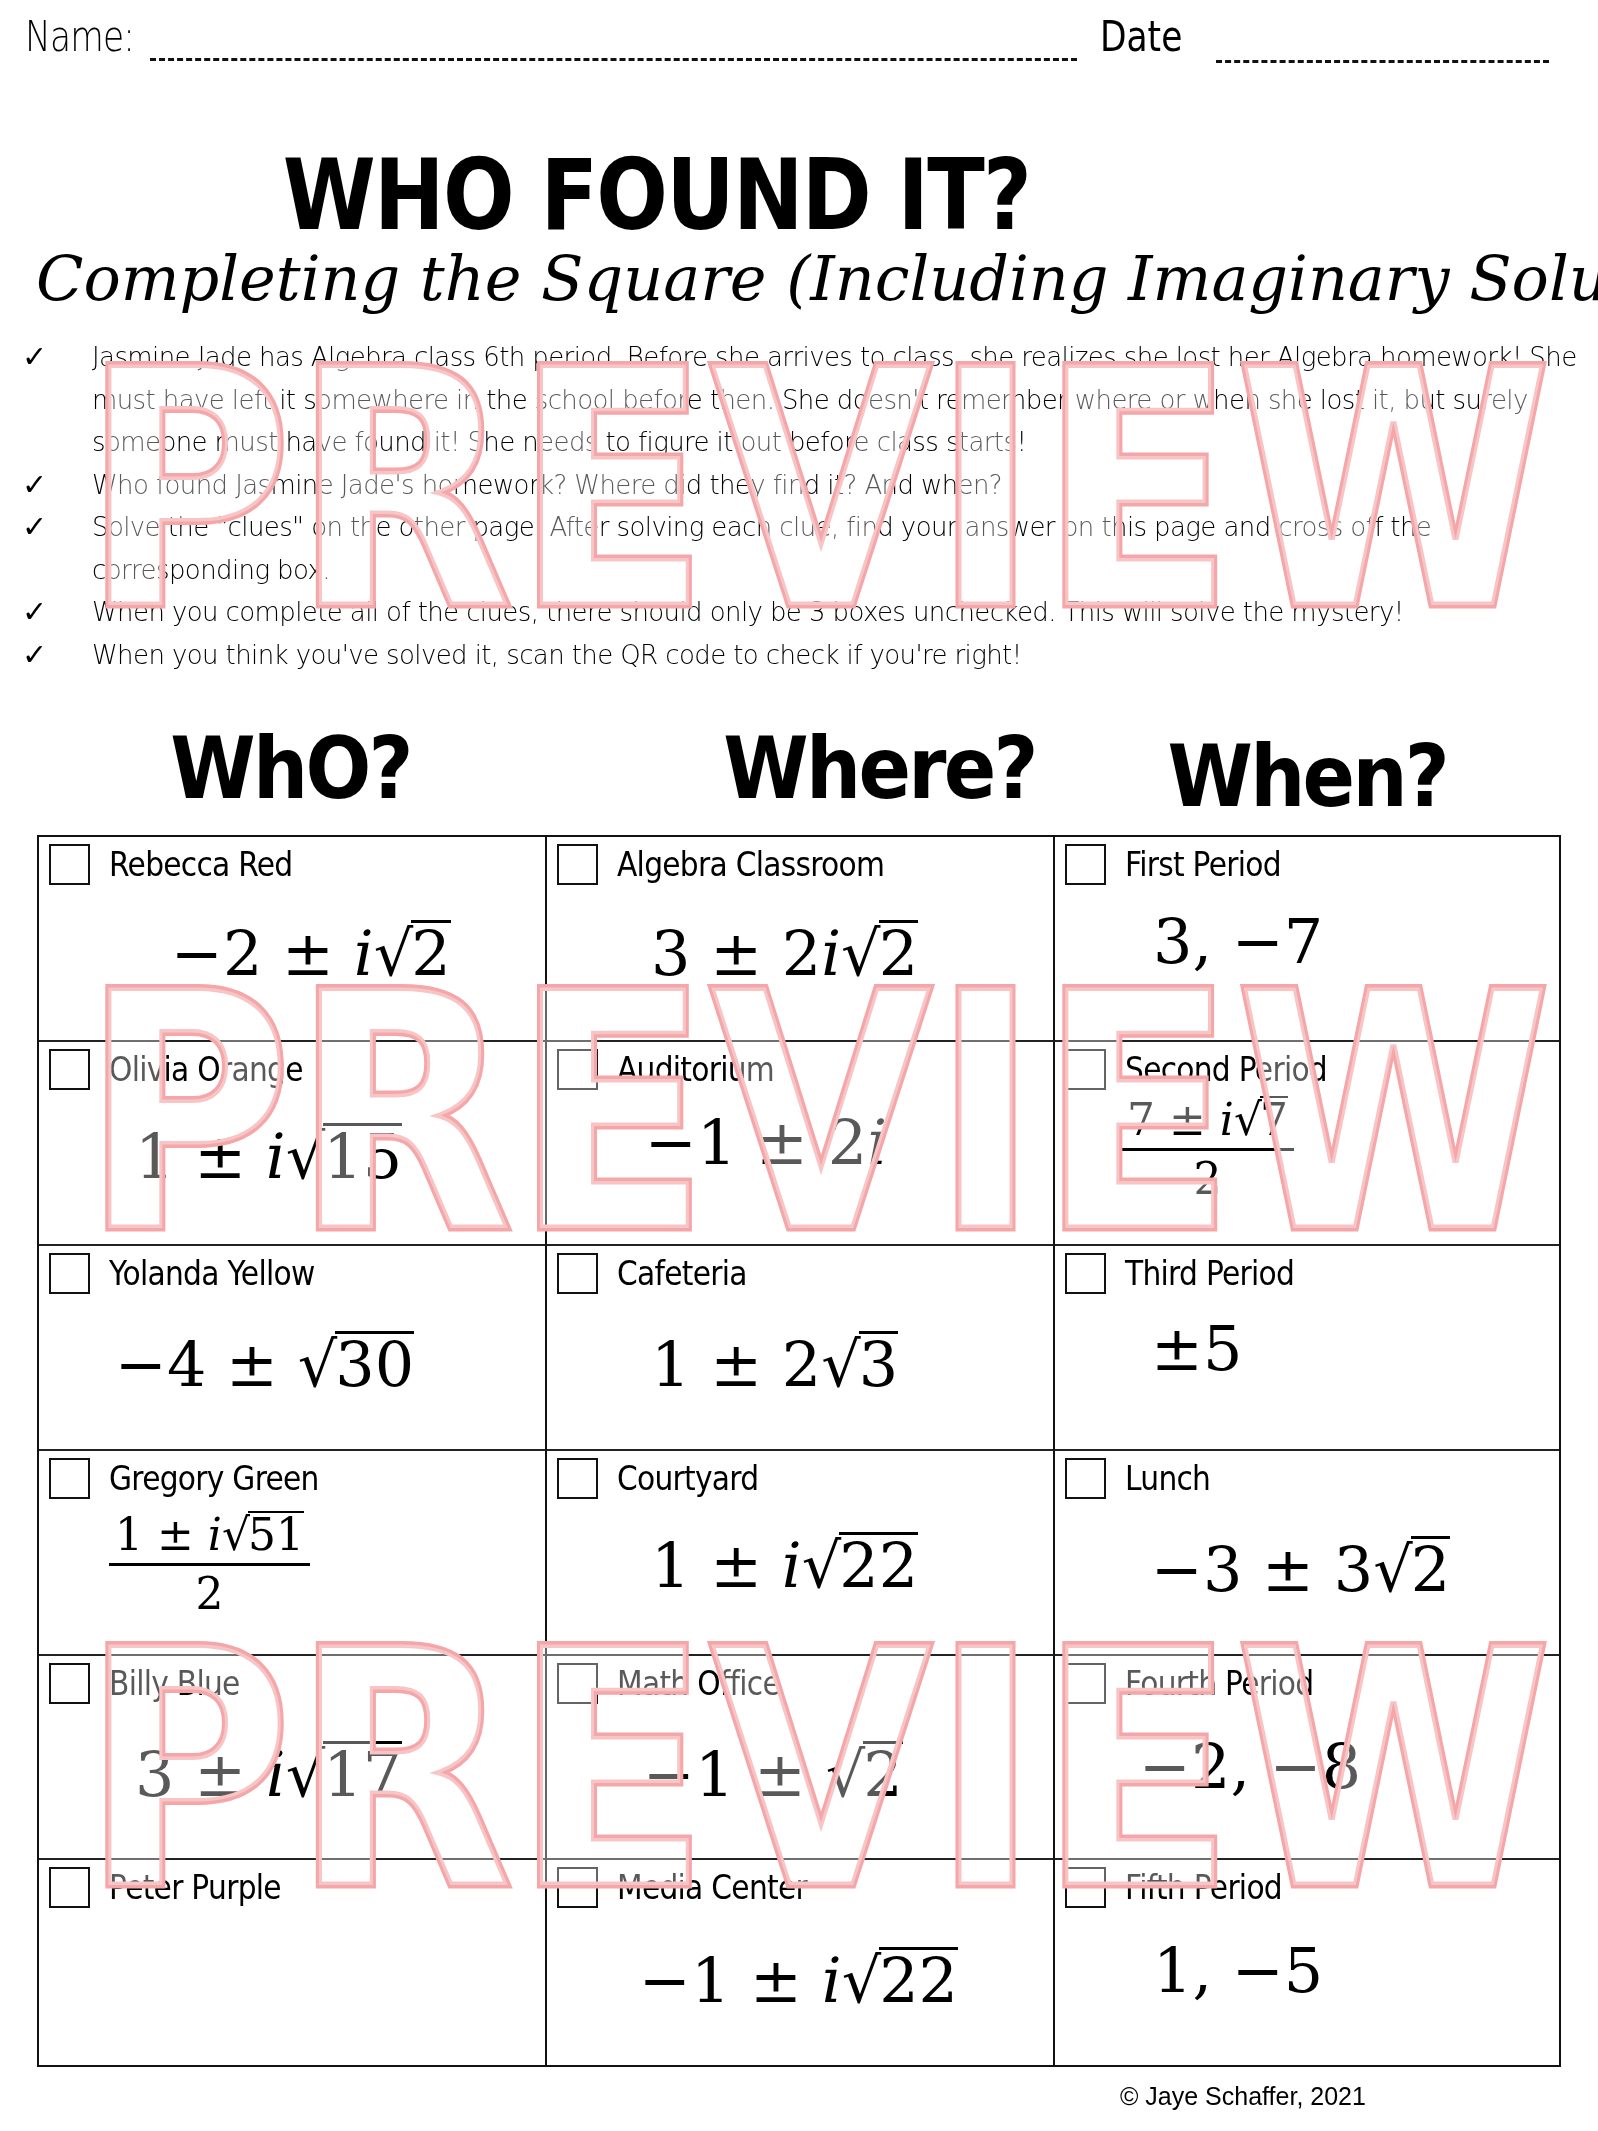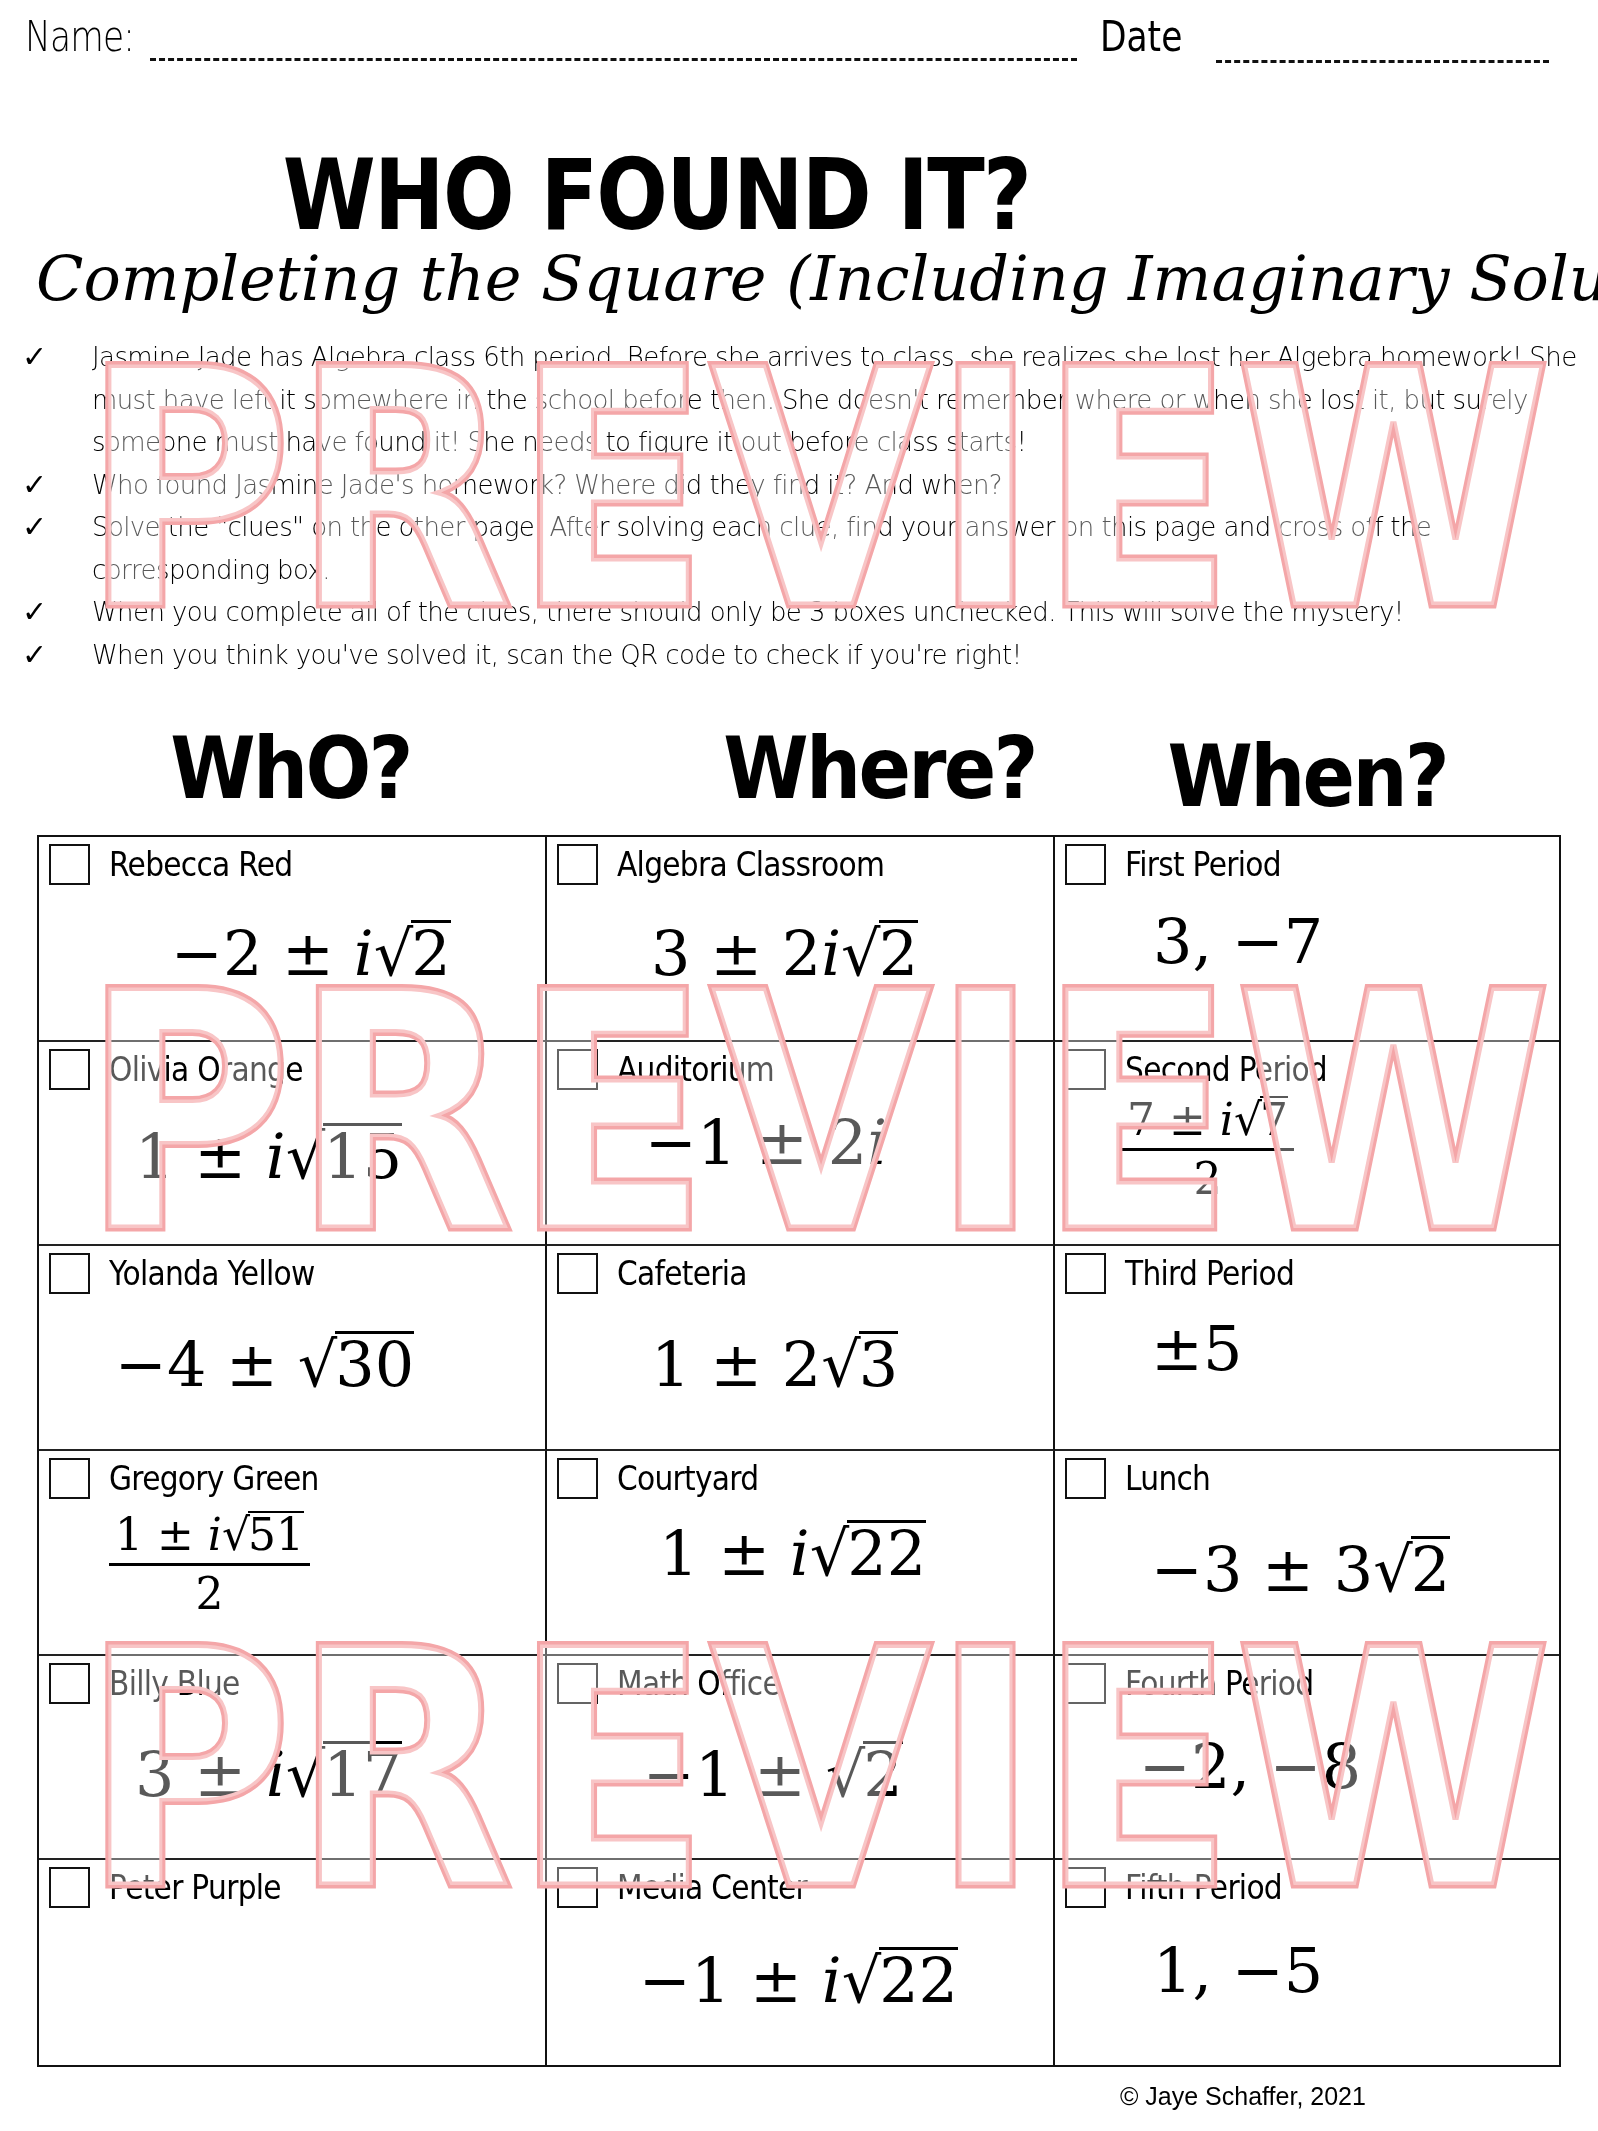--- a/index.html
+++ b/index.html
@@ -126,21 +126,21 @@
     <div class="clabel">Gregory Green</div>
     <div class="frac" style="left:70px; top:60px;">
       <span class="num">1 <span>±</span> <i>i</i><span>√</span><span class="rad">51</span></span>
       <span class="bar"></span>
       <span class="den">2</span>
     </div>
   </div>
   <div class="cell">
     <div class="checkbox"></div>
     <div class="clabel">Courtyard</div>
-    <div class="math" style="left:104px; top:68px;margin-left:8px;">1 <span>±</span> <i>i</i><span>√</span><span class="rad">22</span></div>
+    <div class="math" style="left:104px; top:80px;">1 <span>±</span> <i>i</i><span>√</span><span class="rad">22</span></div>
   </div>
   <div class="cell c3">
     <div class="checkbox"></div>
     <div class="clabel">Lunch</div>
     <div class="math" style="left:96px; top:84px;"><span>−</span>3 <span>±</span> 3<span>√</span><span class="rad">2</span></div>
   </div>
 
   <div class="cell">
     <div class="checkbox"></div>
     <div class="clabel">Billy Blue</div>

